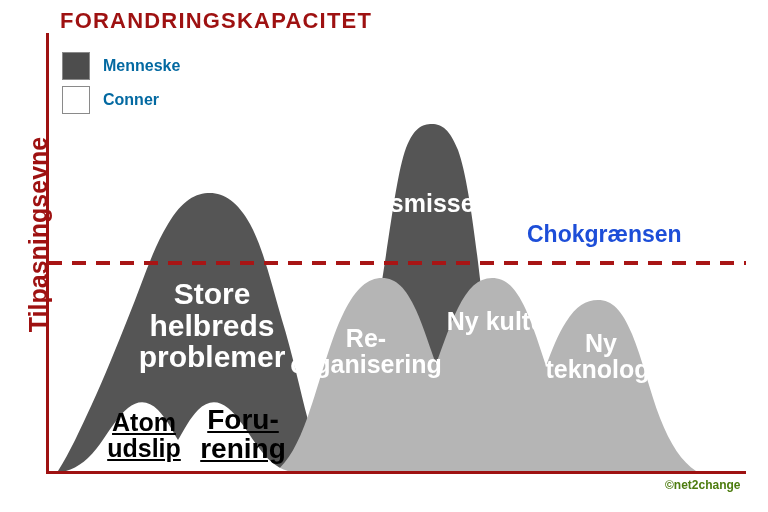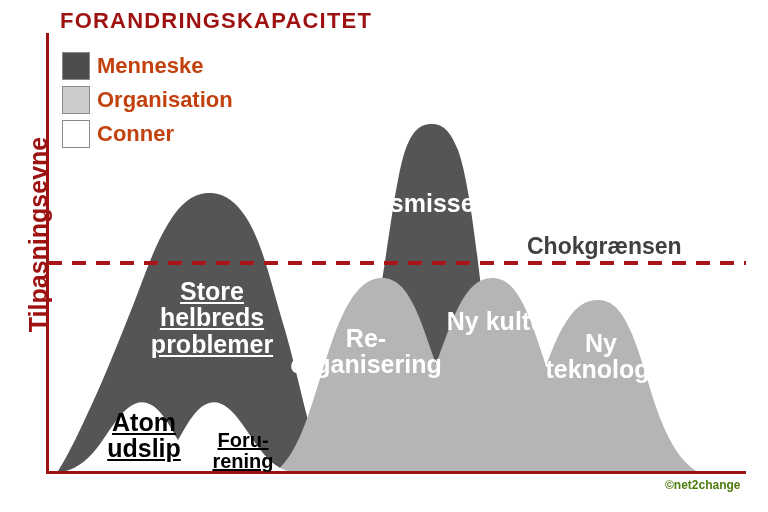--- a/index.html
+++ b/index.html
@@ -75,47 +75,47 @@
     margin-bottom: 2px;
   }
   .legend-swatch {
     width: 28px;
     height: 28px;
     border: 1px solid #8a8a8a;
     box-sizing: border-box;
     flex: 0 0 auto;
   }
   .legend-label {
-    margin-left: 7px;
-    font-size: 22px;
-    font-weight: bold;
-    color: #c2410c;
+    margin-left: 13px;
+    font-size: 16px;
+    font-weight: bold;
+    color: #0369a1;
     white-space: nowrap;
   }
 
   
   #threshold-line {
     position: absolute;
     left: 48px;
     top: 261px;
     width: 698px;
     height: 4px;
     background-image: repeating-linear-gradient(
       to right,
       #a81515 0px, #a81515 14px,
       rgba(0,0,0,0) 14px, rgba(0,0,0,0) 24px
     );
   }
   #threshold-label {
     position: absolute;
     left: 527px;
-    top: 233px;
+    top: 221px;
     font-size: 23px;
     font-weight: bold;
-    color: #404040;
+    color: #1d4ed8;
     white-space: nowrap;
     text-shadow: 0 0 2px #ffffff, 0 0 3px #ffffff;
   }
 
   
   #mountains {
     position: absolute;
     left: 0; top: 0;
     width: 768px;
     height: 512px;
@@ -129,22 +129,21 @@
     font-weight: bold;
     line-height: 1.05;
     white-space: pre-line;
   }
   .peak-label.on-dark,
   .peak-label.on-light { color: #ffffff; }
   .peak-label.on-white { color: #000000; text-decoration: underline; }
 
   #label-store {
     left: 122px; top: 278px; width: 180px;
-    font-size: 25px;
-    text-decoration: underline;
+    font-size: 30px;
   }
   #label-skilsmisse {
     left: 315px; top: 190px; width: 190px;
     font-size: 25px;
   }
   #label-reorg {
     left: 272px; top: 325px; width: 188px;
     font-size: 25px;
   }
   #label-nykultur {
@@ -153,22 +152,22 @@
   }
   #label-nytek {
     left: 517px; top: 330px; width: 168px;
     font-size: 25px;
   }
   #label-atom {
     left: 92px; top: 409px; width: 104px;
     font-size: 25px;
   }
   #label-forurening {
-    left: 187px; top: 430px; width: 112px;
-    font-size: 20px;
+    left: 187px; top: 405px; width: 112px;
+    font-size: 28px;
   }
 
   
   #source-note {
     position: absolute;
     left: 52px;
     top: 478px;
     font-size: 23px;
     font-weight: bold;
     color: #000000;
@@ -247,24 +246,20 @@
          C 266,458 276,468 288,471
          L 66,471 Z"></path>
   </svg>
 
   <div id="legend">
     <div class="legend-row">
       <span class="legend-swatch" style="background:#4d4d4d"></span>
       <span class="legend-label">Menneske</span>
     </div>
     <div class="legend-row">
-      <span class="legend-swatch" style="background:#cccccc"></span>
-      <span class="legend-label">Organisation</span>
-    </div>
-    <div class="legend-row">
       <span class="legend-swatch" style="background:#ffffff"></span>
       <span class="legend-label">Conner</span>
     </div>
   </div>
 
   <div id="threshold-line"></div>
   <div id="threshold-label">Chokgrænsen</div>
 
   <div class="peak-label on-dark" id="label-store">Store
 helbreds

